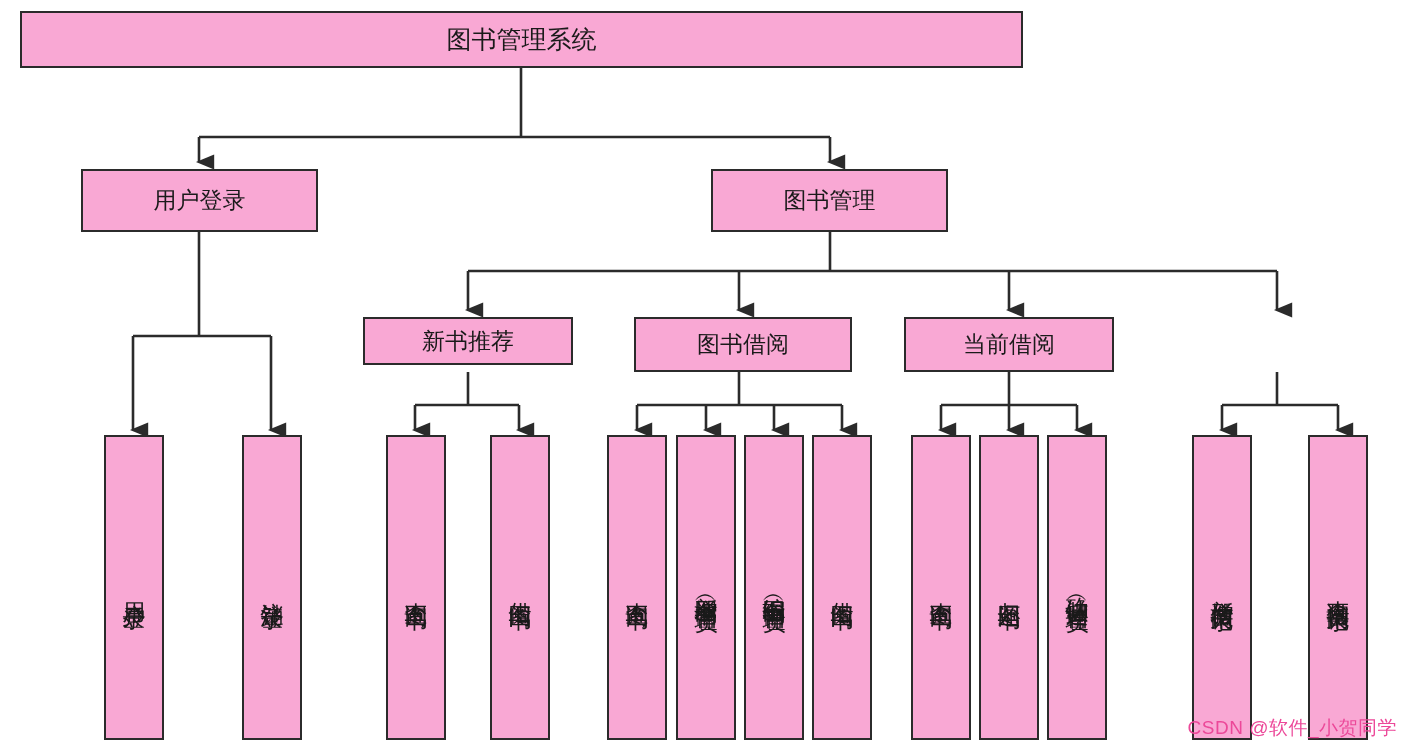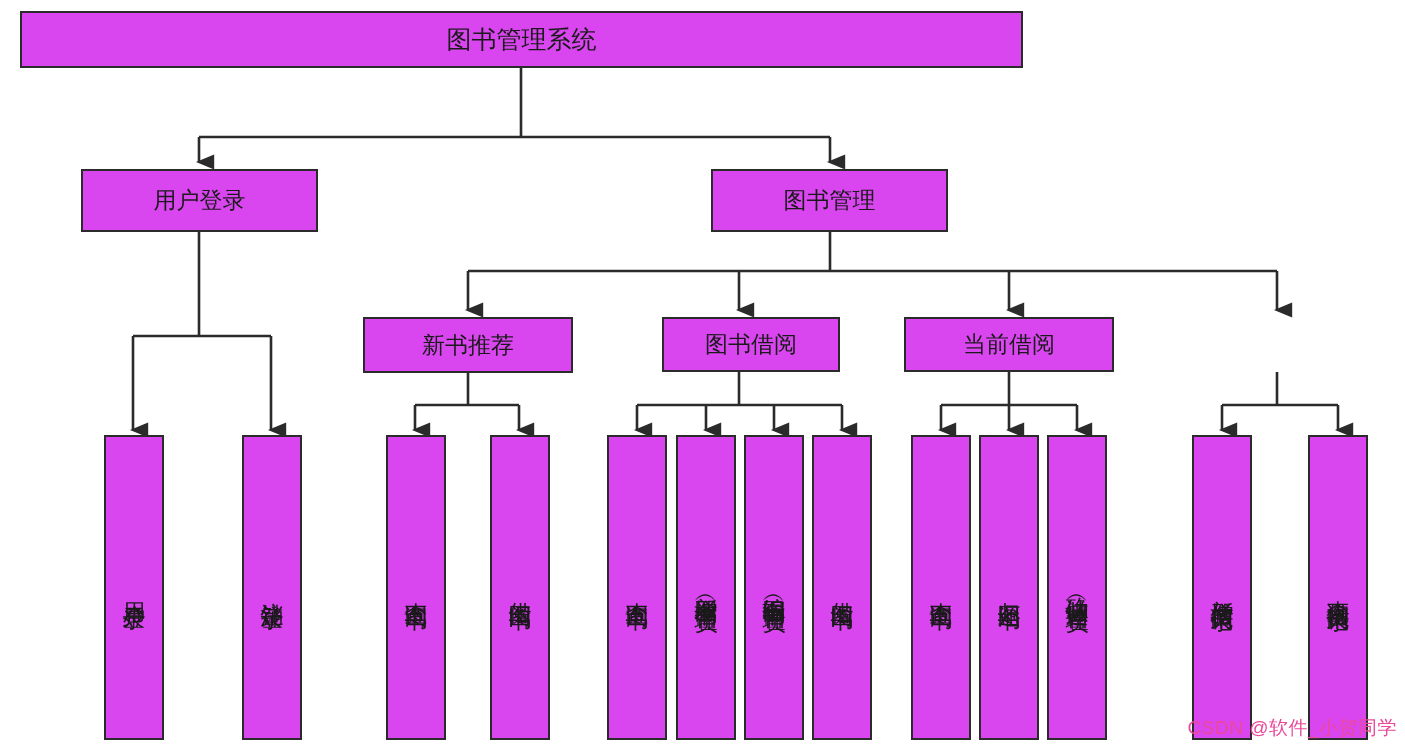--- a/index.html
+++ b/index.html
@@ -22,21 +22,21 @@
     position: absolute;
     left: 0;
     top: 0;
     width: 1405px;
     height: 747px;
     pointer-events: none;
   }
   .node {
     position: absolute;
     box-sizing: border-box;
-    background: #d946ef;
+    background: #f9a8d4;
     border: 2.5px solid #2b2b2b;
     display: flex;
     align-items: center;
     justify-content: center;
     color: #1a1a1a;
     z-index: 2;
   }
   .node.level-1 { font-size: 25px; }
   .node.level-2 { font-size: 23px; }
   .node.level-3 { font-size: 23px; }
@@ -129,24 +129,24 @@
     <span class="label">图书管理系统</span>
   </div>
 
   <div class="node level-2" style="left:81px; top:169px; width:237px; height:63px;">
     <span class="label">用户登录</span>
   </div>
   <div class="node level-2" style="left:711px; top:169px; width:237px; height:63px;">
     <span class="label">图书管理</span>
   </div>
 
-  <div class="node level-3" style="left:363px; top:317px; width:210px; height:56px;">
+  <div class="node level-3" style="left:363px; top:317px; width:210px; height:48px;">
     <span class="label">新书推荐</span>
   </div>
-  <div class="node level-3" style="left:662px; top:317px; width:178px; height:55px;">
+  <div class="node level-3" style="left:634px; top:317px; width:218px; height:55px;">
     <span class="label">图书借阅</span>
   </div>
   <div class="node level-3" style="left:904px; top:317px; width:210px; height:55px;">
     <span class="label">当前借阅</span>
   </div>
 
   <div class="node leaf" style="left:104px; top:435px; width:60px; height:305px;">
     <span class="label">用户登录</span>
   </div>
   <div class="node leaf" style="left:242px; top:435px; width:60px; height:305px;">

